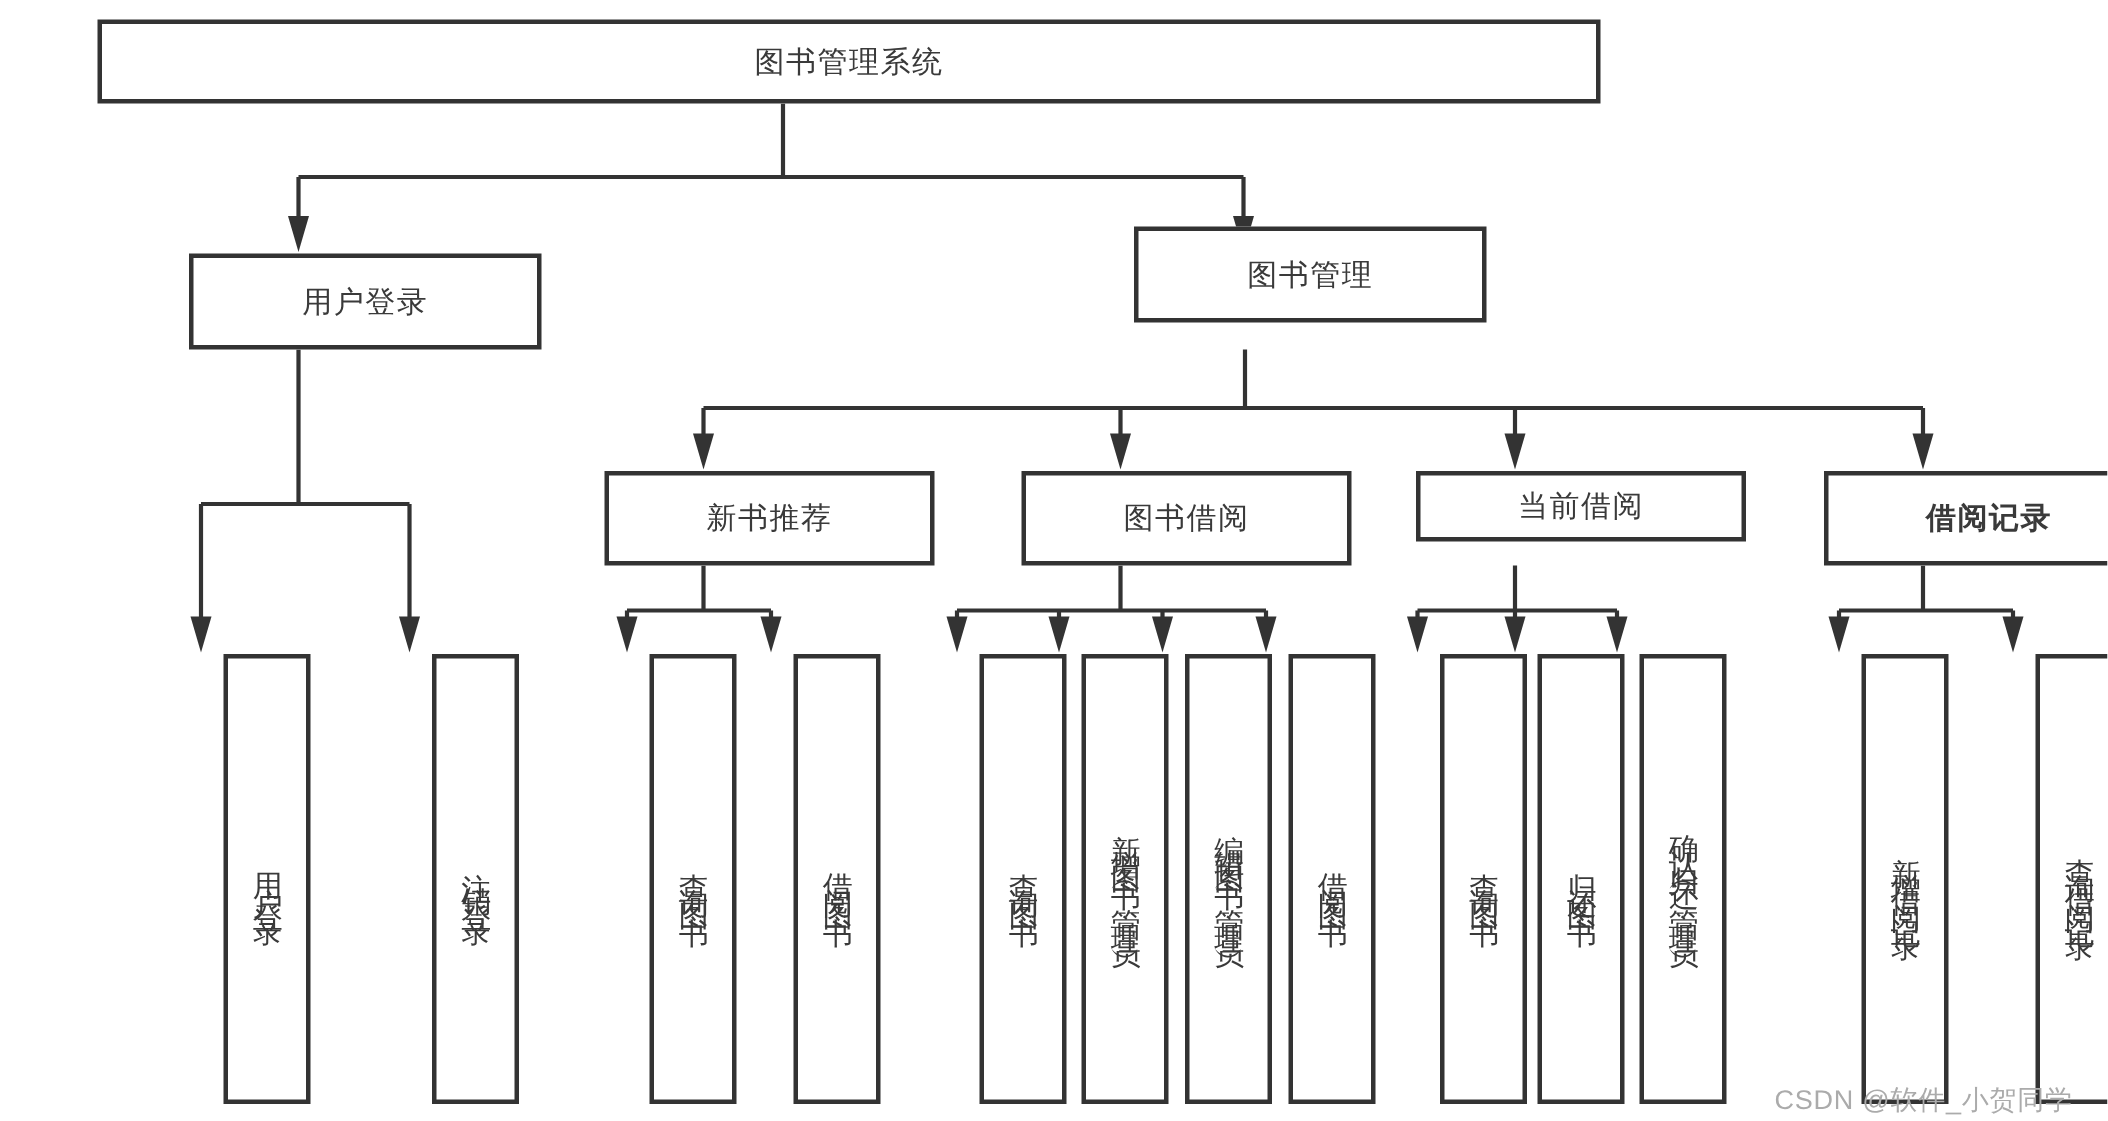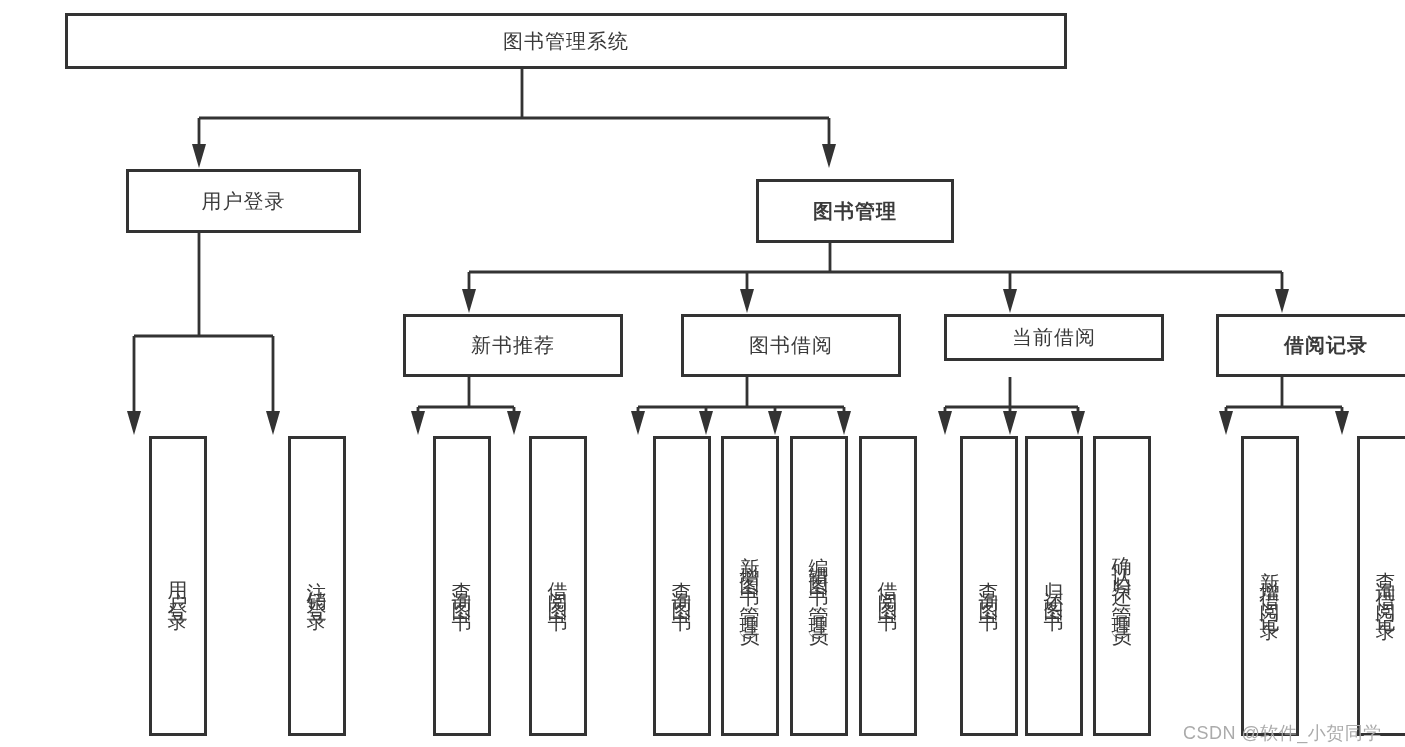--- a/index.html
+++ b/index.html
@@ -84,21 +84,21 @@
     </g>
   </svg>
 
   <div class="node h" style="left:21px; top:13px; width:1002px; height:56px;">
     <span>图书管理系统</span>
   </div>
 
   <div class="node h" style="left:82px; top:169px; width:235px; height:64px;">
     <span>用户登录</span>
   </div>
-  <div class="node h" style="left:712px; top:179px; width:198px; height:64px;font-weight:bold;">
+  <div class="node h" style="left:712px; top:151px; width:235px; height:64px;">
     <span>图书管理</span>
   </div>
 
   <div class="node h" style="left:359px; top:314px; width:220px; height:63px;">
     <span>新书推荐</span>
   </div>
   <div class="node h" style="left:637px; top:314px; width:220px; height:63px;">
     <span>图书借阅</span>
   </div>
   <div class="node h" style="left:900px; top:314px; width:220px; height:47px;">

